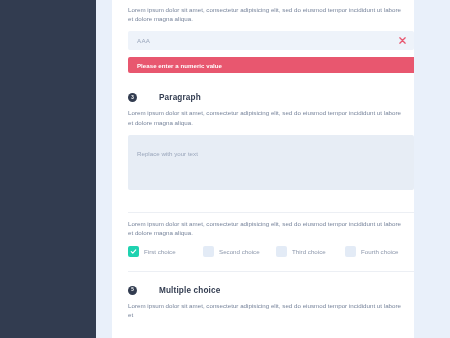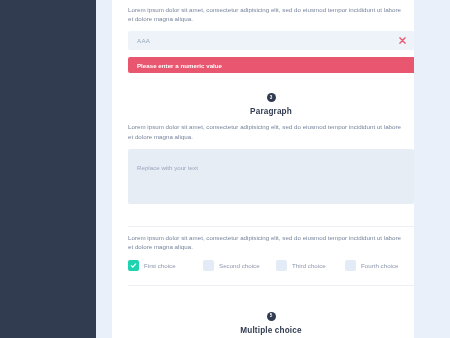--- a/index.html
+++ b/index.html
@@ -96,22 +96,21 @@
   .error-banner span {
     font-size: 6.1px;
     font-weight: bold;
     color: #ffffff;
     letter-spacing: 0.05px;
   }
   
   .section-head {
     display: flex;
     align-items: center;
-    gap: 5px;
-    flex-direction: column;
+    gap: 22px;
   }
   .badge {
     width: 9px; height: 9px;
     border-radius: 50%;
     background: #323c50;
     color: #ffffff;
     font-size: 4.6px;
     font-weight: bold;
     display: flex;
     align-items: center;
@@ -229,21 +228,21 @@
           <span class="choice-label">Third choice</span>
         </div>
         <div class="choice">
           <span class="cbox"></span>
           <span class="choice-label">Fourth choice</span>
         </div>
       </div>
 
       <div class="divider" style="margin-top:14px;"></div>
 
-      <div class="section-head" style="margin-top:26px;">
+      <div class="section-head" style="margin-top:14px;">
         <span class="badge">5</span>
         <span class="section-title">Multiple choice</span>
       </div>
       <p class="body-text" style="margin-top:6px; width:276px;">Lorem ipsum dolor sit amet, consectetur adipisicing elit, sed do eiusmod tempor incididunt ut labore et</p>
 
     </div>
   </div>
 </div>
 
 </body></html>

